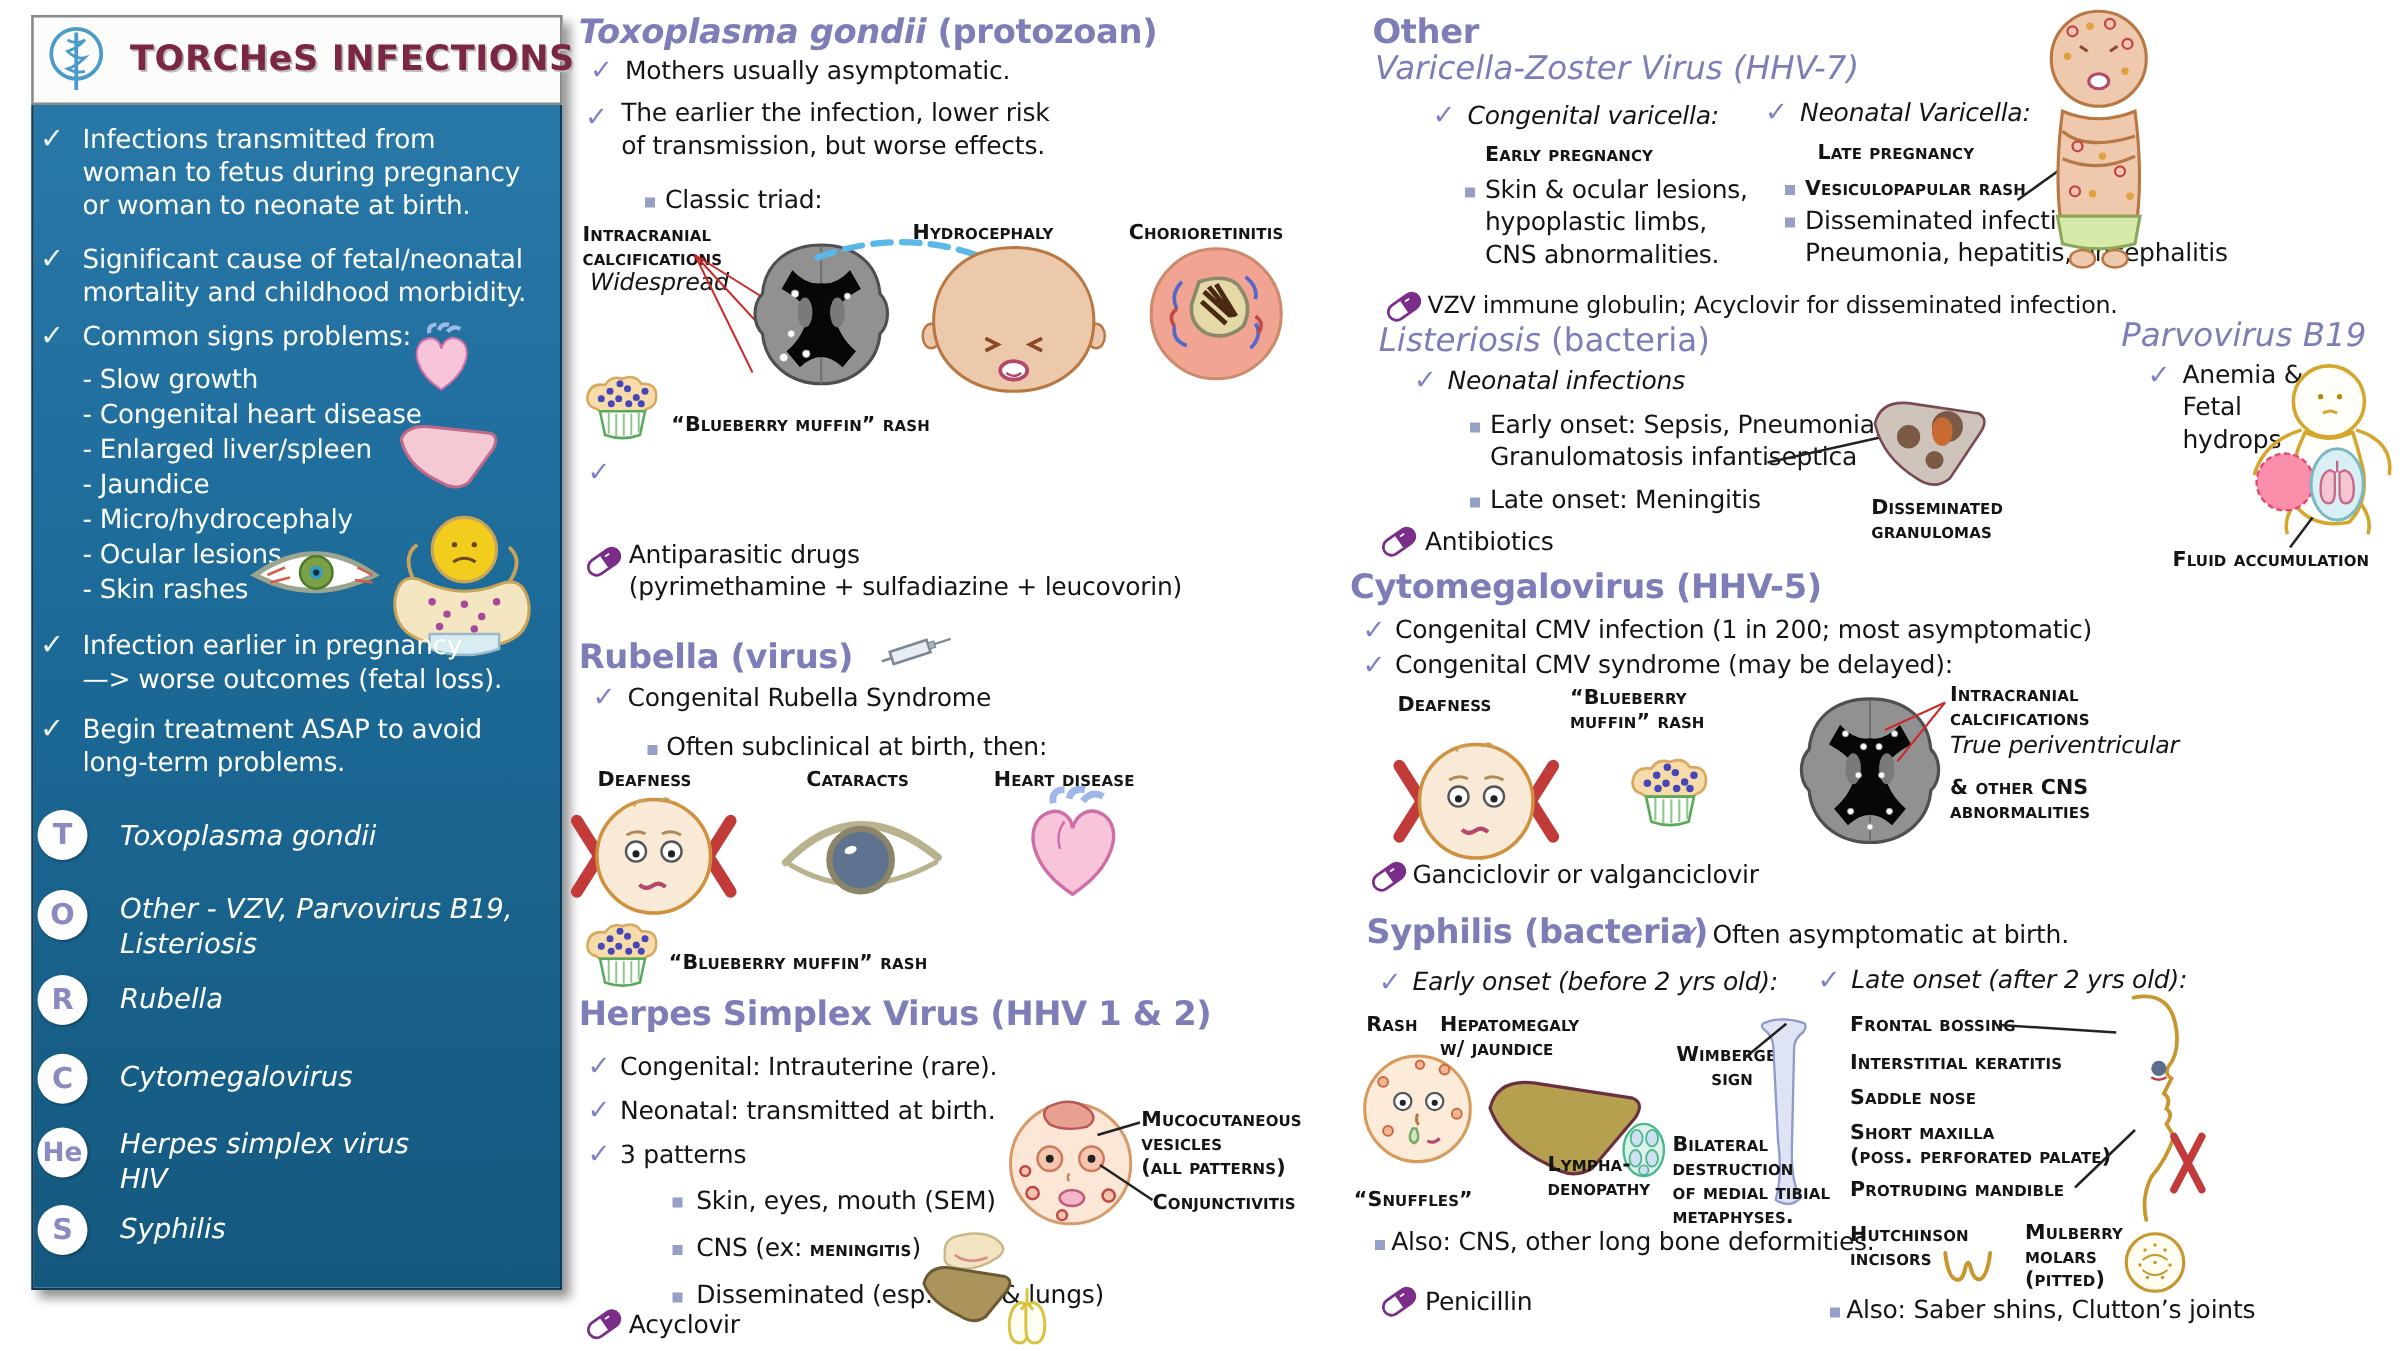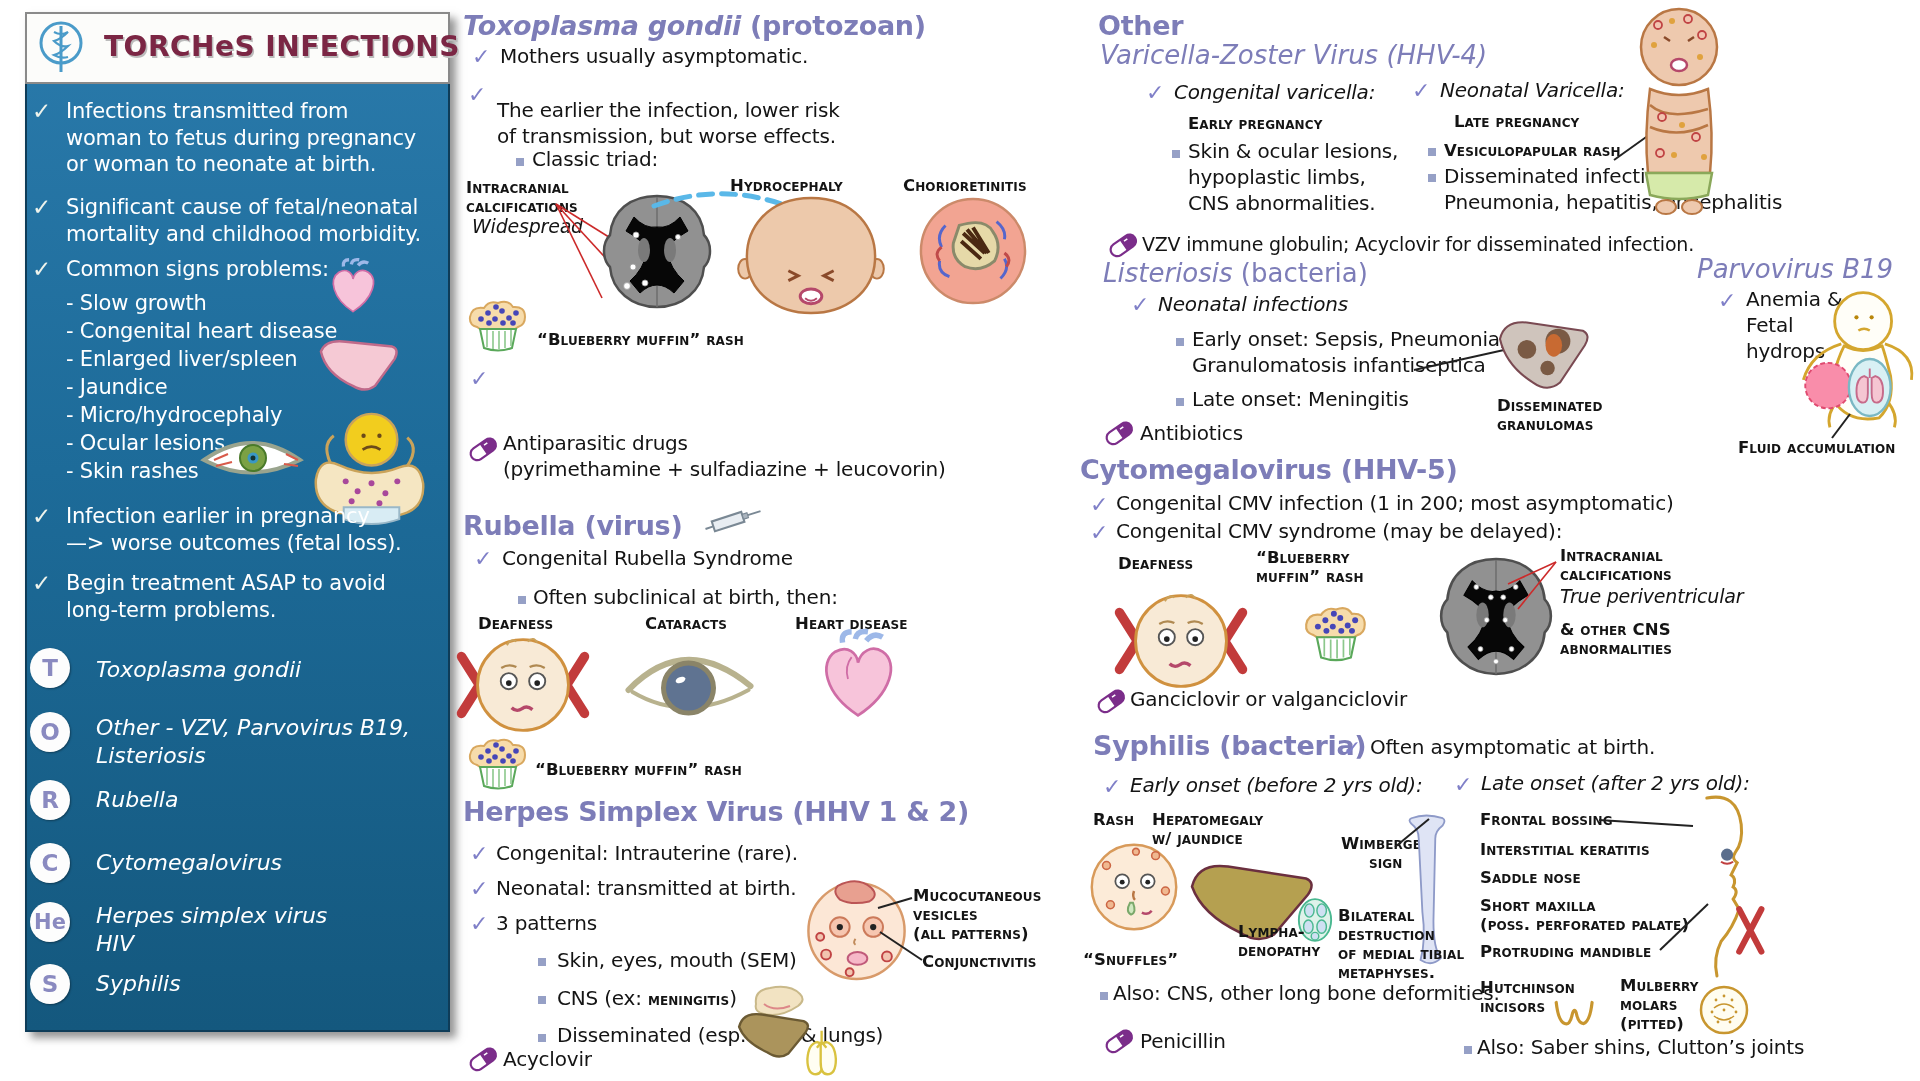--- a/index.html
+++ b/index.html
@@ -155,21 +155,21 @@
   <div class="abs circ smc" style="left:30px;top:902px">He</div>
   <div class="abs mn-label" style="left:96px;top:902px">Herpes simplex virus
 HIV</div>
   <div class="abs circ" style="left:30px;top:964px">S</div>
   <div class="abs mn-label" style="left:96px;top:970px">Syphilis</div>
 
   <div class="abs h1" style="left:463px;top:10px"><span class="it">Toxoplasma gondii</span> <span>(protozoan)</span></div>
   <div class="abs chk" style="left:472px;top:46px">✓</div>
   <div class="abs hw" style="left:500px;top:43px">Mothers usually asymptomatic.</div>
   <div class="abs chk" style="left:468px;top:84px">✓</div>
-  <div class="abs hw" style="left:497px;top:97px">The earlier the infection, lower risk
+  <div class="abs hw" style="left:497px;top:77px">The earlier the infection, lower risk
 of transmission, but worse effects.</div>
   <div class="abs bu" style="left:516px;top:158px"></div>
   <div class="abs hw" style="left:532px;top:146px">Classic triad:</div>
 
   <div class="abs sc" style="left:466px;top:178px">Intracranial
 calcifications</div>
   <div class="abs hw it sm" style="left:472px;top:214px">Widespread</div>
   <svg class="abs" style="left:552px;top:196px" width="90" height="115">
     <line x1="4" y1="8" x2="68" y2="48" stroke="#cc2a2a" stroke-width="1.6"></line>
     <line x1="4" y1="8" x2="72" y2="82" stroke="#cc2a2a" stroke-width="1.6"></line>
@@ -302,21 +302,21 @@
 (all patterns)</div>
   <div class="abs sc" style="left:922px;top:952px">Conjunctivitis</div>
   <svg class="abs" style="left:876px;top:892px" width="40" height="20">
       <line x1="36" y1="6" x2="2" y2="16" stroke="#222" stroke-width="2"></line>
     </svg>
   <svg class="abs" style="left:878px;top:928px" width="46" height="36">
       <line x1="44" y1="32" x2="2" y2="4" stroke="#222" stroke-width="2"></line>
     </svg>
 
   <div class="abs h1" style="left:1098px;top:10px">Other</div>
-  <div class="abs h2" style="left:1100px;top:40px">Varicella-Zoster Virus (HHV-4)</div>
+  <div class="abs h2" style="left:1100px;top:40px">Varicella-Zoster Virus (HHV-7)</div>
   <div class="abs chk" style="left:1146px;top:82px">✓</div>
   <div class="abs hw it" style="left:1174px;top:79px">Congenital varicella:</div>
   <div class="abs sc" style="left:1188px;top:114px">Early pregnancy</div>
   <div class="abs bu" style="left:1172px;top:150px"></div>
   <div class="abs hw" style="left:1188px;top:138px">Skin &amp; ocular lesions,
 hypoplastic limbs,
 CNS abnormalities.</div>
   <div class="abs chk" style="left:1412px;top:80px">✓</div>
   <div class="abs hw it" style="left:1440px;top:77px">Neonatal Varicella:</div>
   <div class="abs sc" style="left:1454px;top:112px">Late pregnancy</div>

